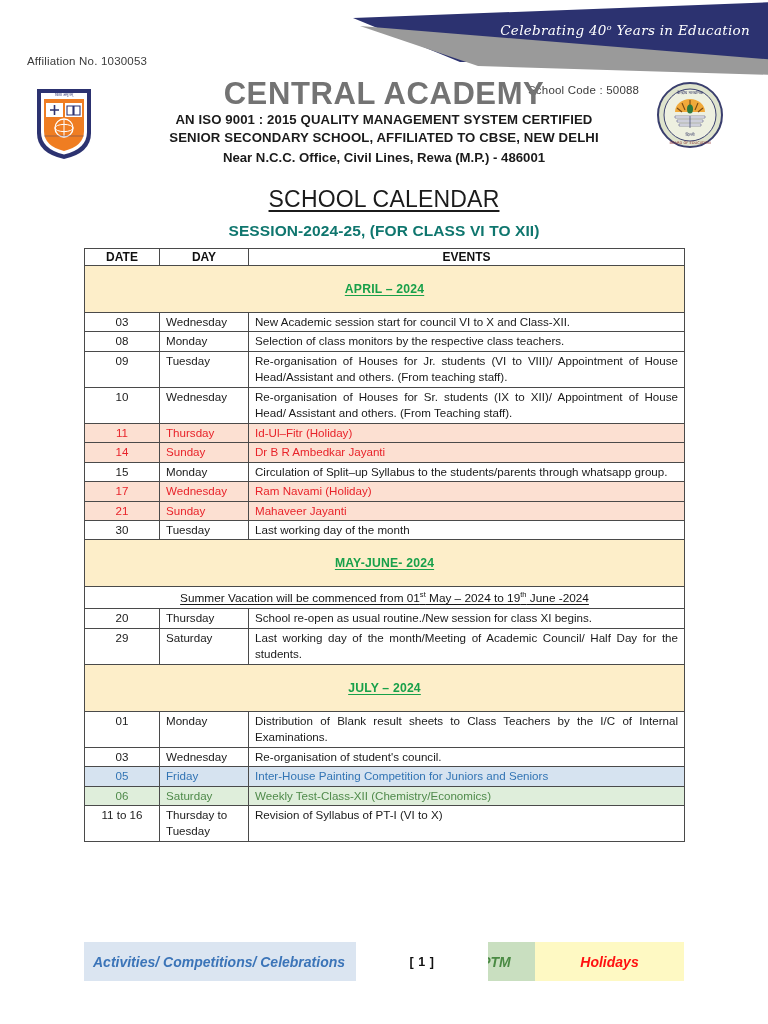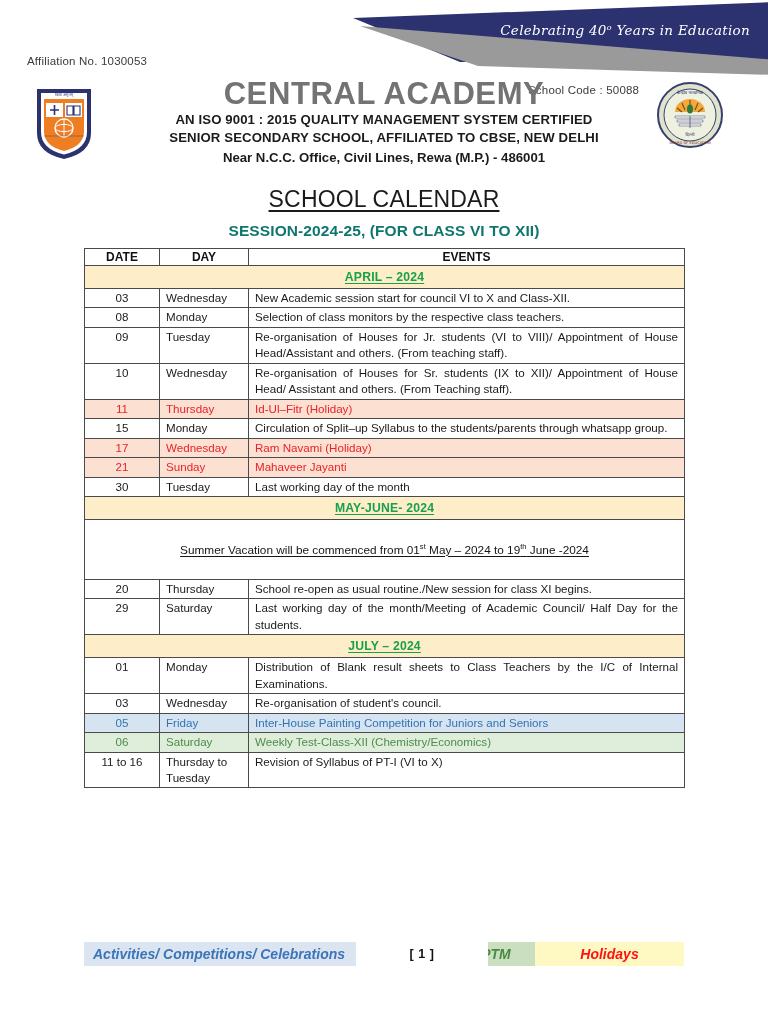--- a/index.html
+++ b/index.html
@@ -150,36 +150,36 @@
     vertical-align: top;
   }
   td.day { text-align: left; padding-left: 9px; }
   td.ev { text-align: justify; text-justify: inter-word; line-height: 1.42; }
   td.date, td.day { line-height: 1.42; }
 
   
   tr.month td {
     background: #fdeec9;
     text-align: center;
-    padding: 4px 4px;
+    padding: 16px 4px;
   }
   tr.month .mlabel {
     color: #18a04a;
     font-weight: bold;
     font-size: 12.2px;
     text-decoration: underline;
     text-underline-offset: 2px;
     letter-spacing: .2px;
   }
 
   
   tr.note td {
     text-align: center;
     background: #ffffff;
-    padding: 22px 4px;
+    padding: 3px 4px;
   }
   tr.note .nlabel {
     text-decoration: underline;
     text-underline-offset: 2px;
     font-size: 11.8px;
     color: #151515;
   }
   tr.note sup { font-size: 7.6px; vertical-align: super; }
 
   
@@ -189,21 +189,21 @@
 
   
   .legend {
     position: absolute;
     left: 84px; top: 942px;
     width: 600px;
     height: 31px;
   }
   .lg-box {
     position: absolute;
-    top: 0; height: 24px;
+    top: 0; height: 39px;
     display: flex;
     align-items: center;
     justify-content: center;
     font-style: italic;
     font-weight: bold;
     font-size: 14px;
   }
   .lg-act {
     left: 0; width: 272px;
     background: #dbe5f1;
@@ -322,20 +322,25 @@
           <tr class="">
             <td class="date">10</td>
             <td class="day">Wednesday</td>
             <td class="ev">Re-organisation of Houses for Sr. students (IX to XII)/ Appointment of House Head/ Assistant and others. (From Teaching staff).</td>
           </tr>
           <tr class="holiday">
             <td class="date">11</td>
             <td class="day">Thursday</td>
             <td class="ev">Id-Ul–Fitr (Holiday)</td>
           </tr>
+          <tr class="holiday">
+            <td class="date">14</td>
+            <td class="day">Sunday</td>
+            <td class="ev">Dr B R Ambedkar Jayanti</td>
+          </tr>
           <tr class="">
             <td class="date">15</td>
             <td class="day">Monday</td>
             <td class="ev">Circulation of Split–up Syllabus to the students/parents through whatsapp group.</td>
           </tr>
           <tr class="holiday">
             <td class="date">17</td>
             <td class="day">Wednesday</td>
             <td class="ev">Ram Navami (Holiday)</td>
           </tr>

